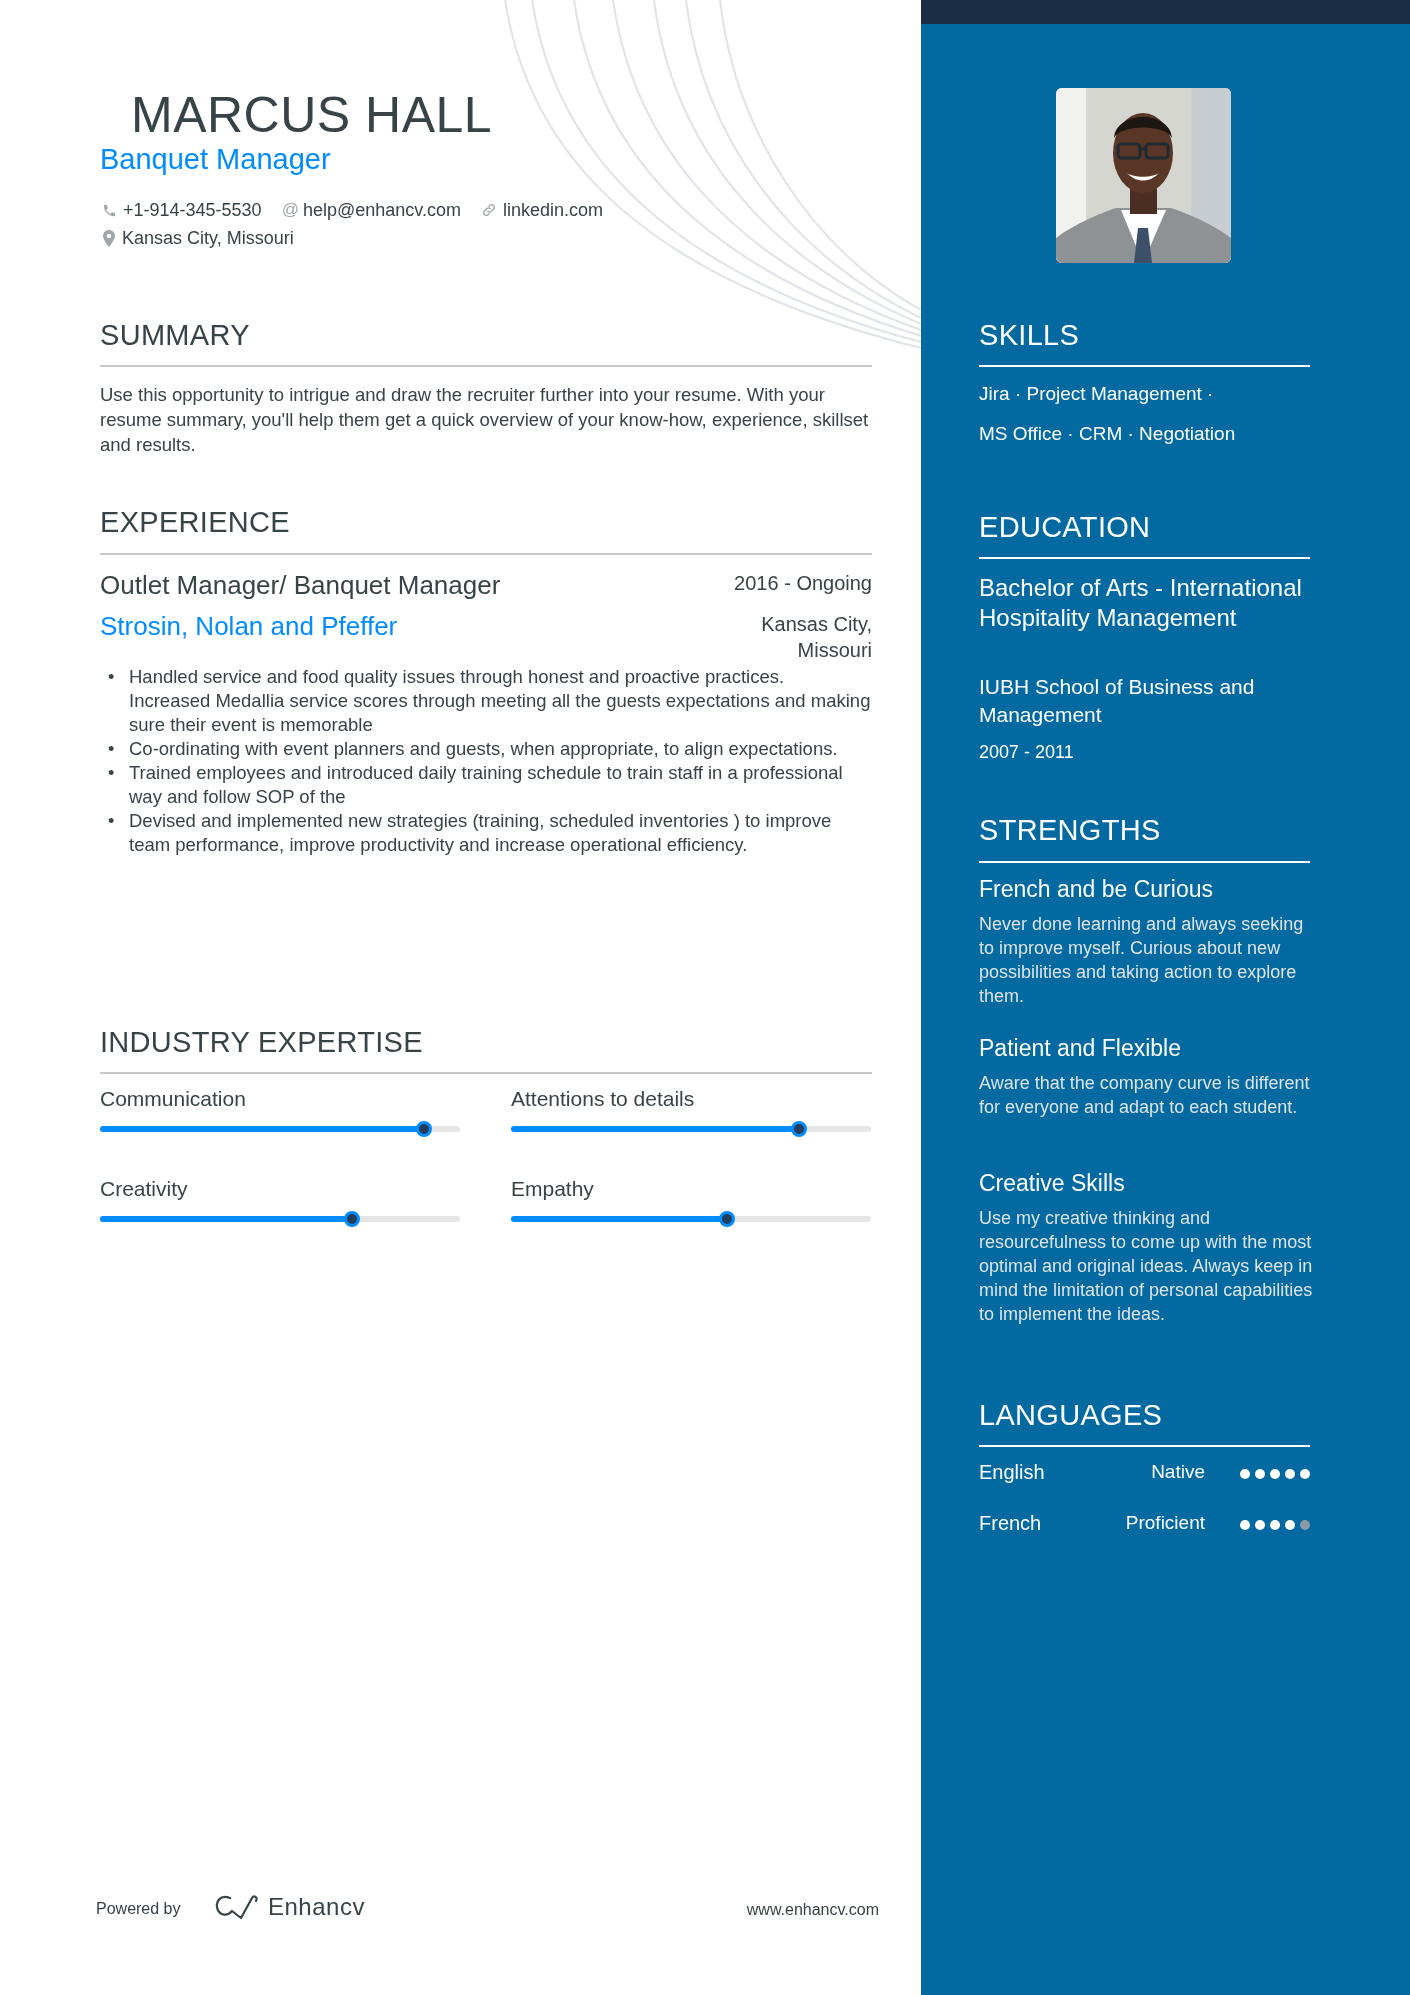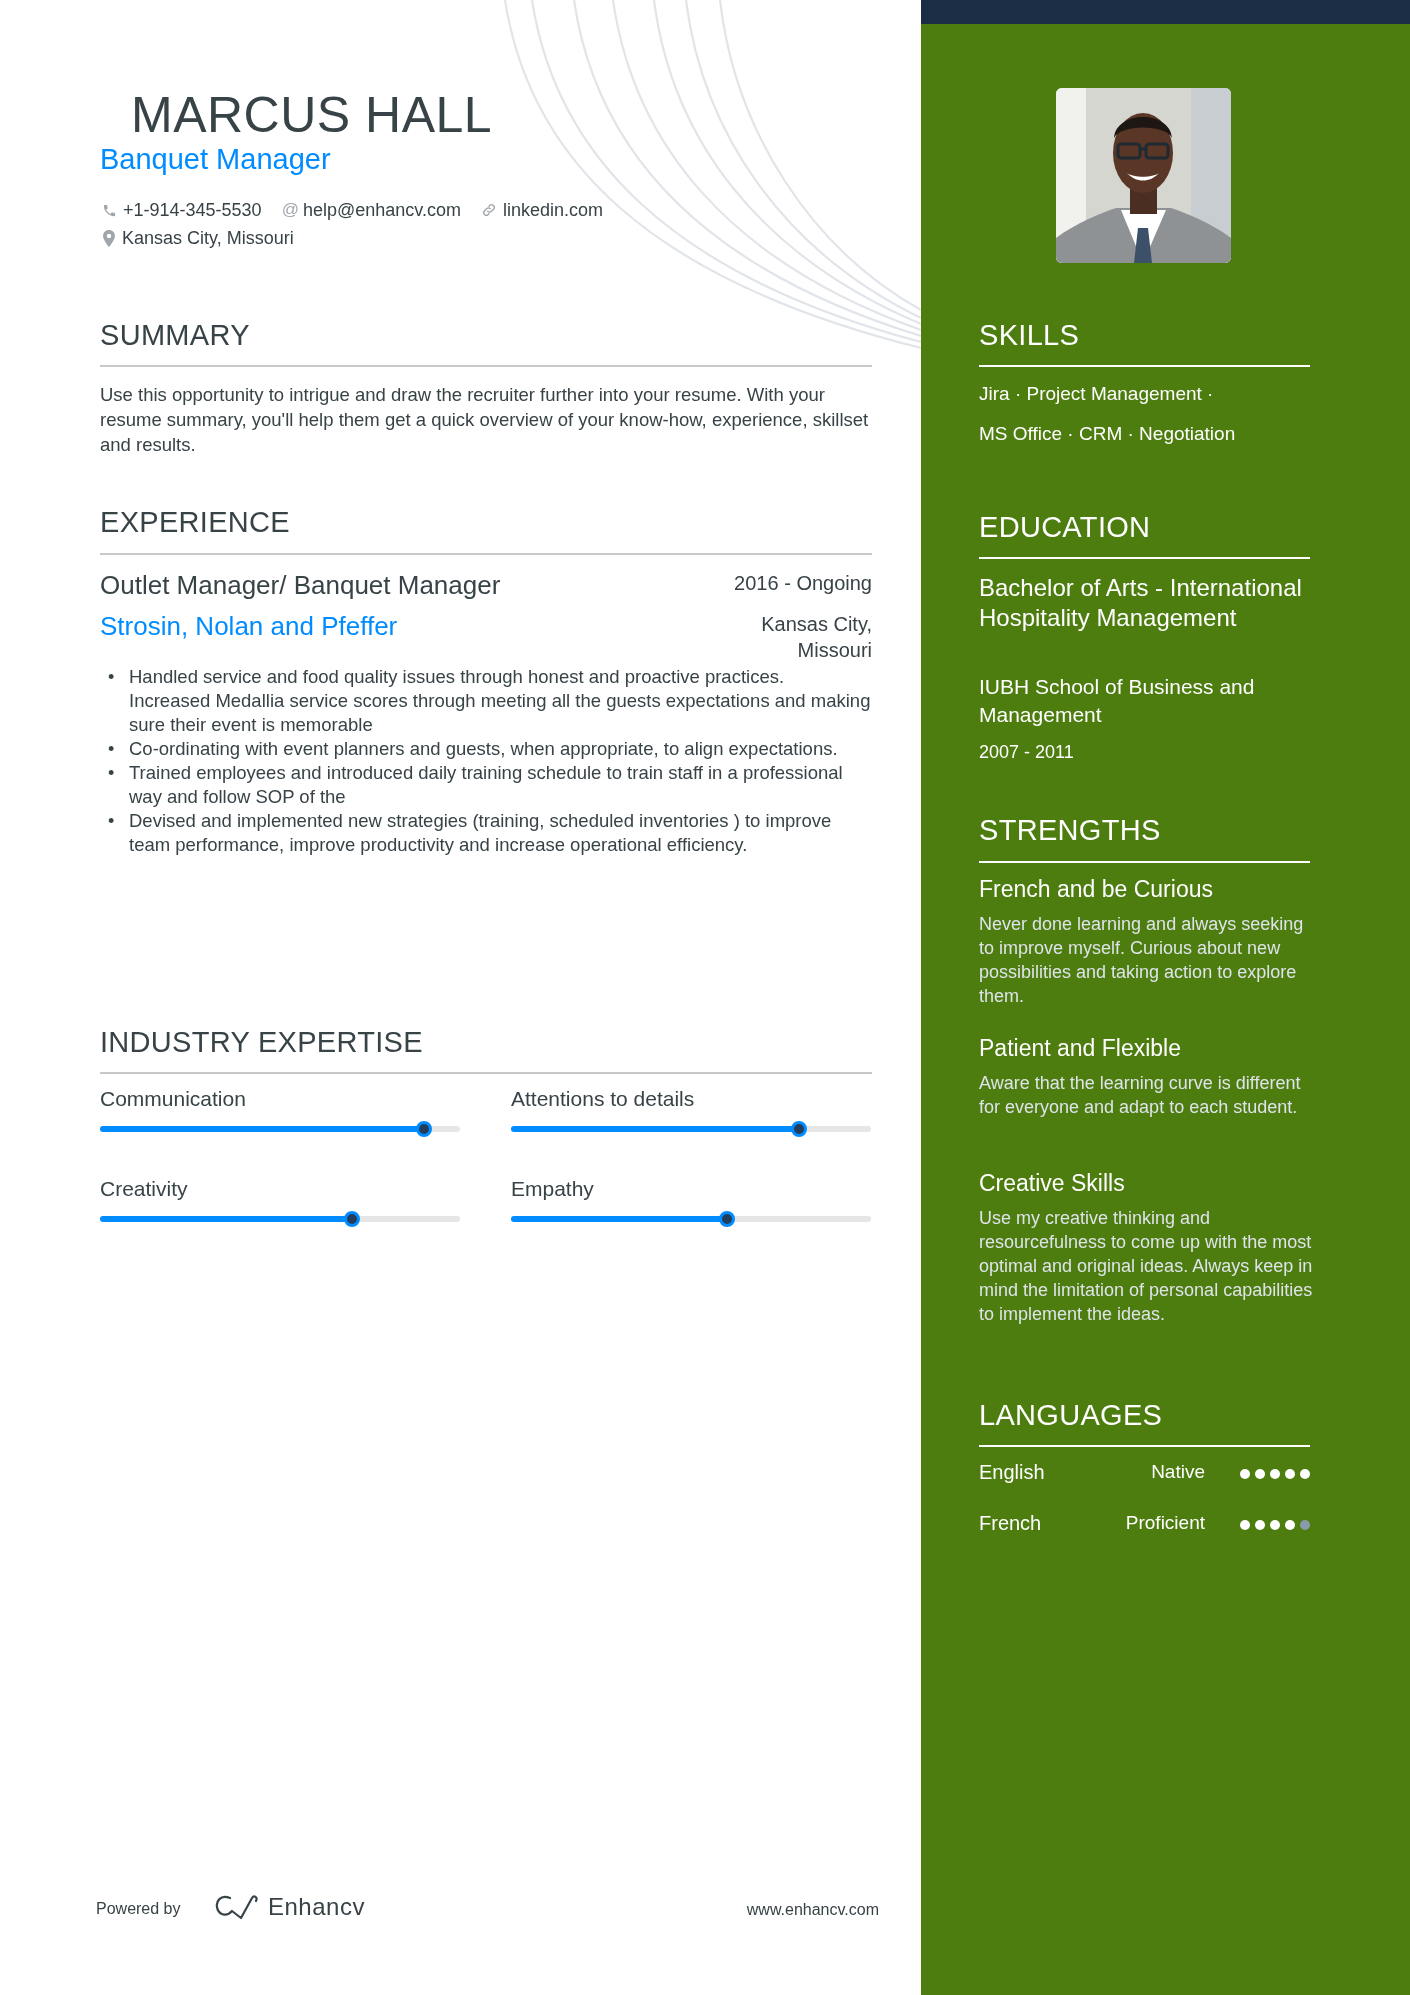--- a/index.html
+++ b/index.html
@@ -41,21 +41,21 @@
   .skill-track { position: relative; margin-top: 11px; width: 360px; height: 6px; border-radius: 3px; background: #e6e6e6; }
   .skill-fill { position: absolute; left: 0; top: 0; height: 6px; border-radius: 3px; background: #008cff; }
   .skill-knob { position: absolute; top: -5px; width: 16px; height: 16px; margin-left: -8px; border-radius: 50%; background: #223d5c; border: 3px solid #008cff; }
 
   .footer-powered { position: absolute; left: 96px; top: 1900px; font-size: 16px; color: #384347; white-space: nowrap; }
   .footer-logo { position: absolute; left: 214px; top: 1893px; display: flex; align-items: center; }
   .footer-logo-text { font-size: 24px; font-weight: 300; color: #384347; margin-left: 8px; letter-spacing: 0.5px; }
   .footer-url { position: absolute; right: 531px; top: 1901px; font-size: 16px; color: #384347; white-space: nowrap; }
 
   
-  .sidebar { position: absolute; left: 921px; top: 0; width: 489px; height: 1995px; background: #4d7c0f; }
+  .sidebar { position: absolute; left: 921px; top: 0; width: 489px; height: 1995px; background: #0369a1; }
   .sidebar-top { position: absolute; left: 0; top: 0; width: 489px; height: 24px; background: #1b2d45; }
   .photo { position: absolute; left: 135px; top: 88px; width: 175px; height: 175px; border-radius: 6px; overflow: hidden; background: #d8d8d4; }
 
   .side-inner { position: absolute; left: 58px; top: 0; width: 331px; }
   .side-title { position: absolute; left: 0; font-size: 29px; font-weight: 300; color: #ffffff; letter-spacing: 0.3px; white-space: nowrap; }
   .side-rule { position: absolute; left: 0; width: 331px; height: 2px; background: #ffffff; }
 
   .skills-line { position: absolute; left: 0; font-size: 19px; color: #ffffff; white-space: nowrap; }
 
   .edu-degree { position: absolute; left: 0; top: 573px; width: 331px; font-size: 24px; font-weight: 300; line-height: 30px; color: #ffffff; }
@@ -231,21 +231,21 @@
       <div class="edu-school">IUBH School of Business and Management</div>
       <div class="edu-dates">2007 - 2011</div>
 
       <div class="side-title" style="top:814px;text-align:right;">STRENGTHS</div>
       <div class="side-rule" style="top:861px;"></div>
 
       <div class="str-title" style="top:876px;">French and be Curious</div>
       <div class="str-desc" style="top:912px;">Never done learning and always seeking to improve myself. Curious about new possibilities and taking action to explore them.</div>
 
       <div class="str-title" style="top:1035px;">Patient and Flexible</div>
-      <div class="str-desc" style="top:1071px;">Aware that the learning curve is different for everyone and adapt to each student.</div>
+      <div class="str-desc" style="top:1071px;">Aware that the company curve is different for everyone and adapt to each student.</div>
 
       <div class="str-title" style="top:1170px;">Creative Skills</div>
       <div class="str-desc" style="top:1206px;">Use my creative thinking and resourcefulness to come up with the most optimal and original ideas. Always keep in mind the limitation of personal capabilities to implement the ideas.</div>
 
       <div class="side-title" style="top:1399px;">LANGUAGES</div>
       <div class="side-rule" style="top:1445px;"></div>
 
       <div class="lang-row" style="top:1461px;">
         <span class="lang-name">English</span>
         <span class="lang-level">Native</span>

